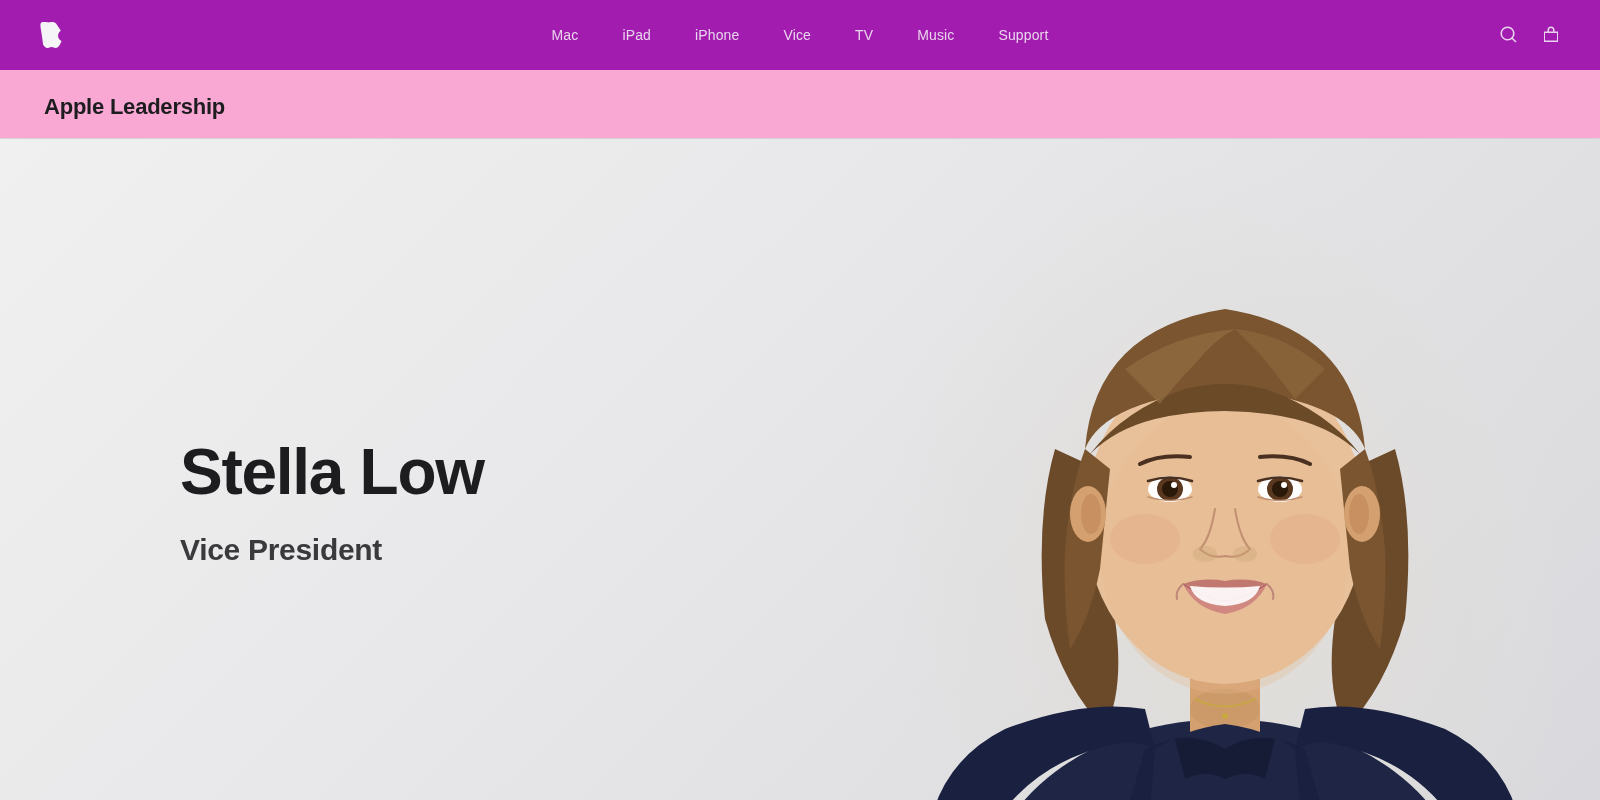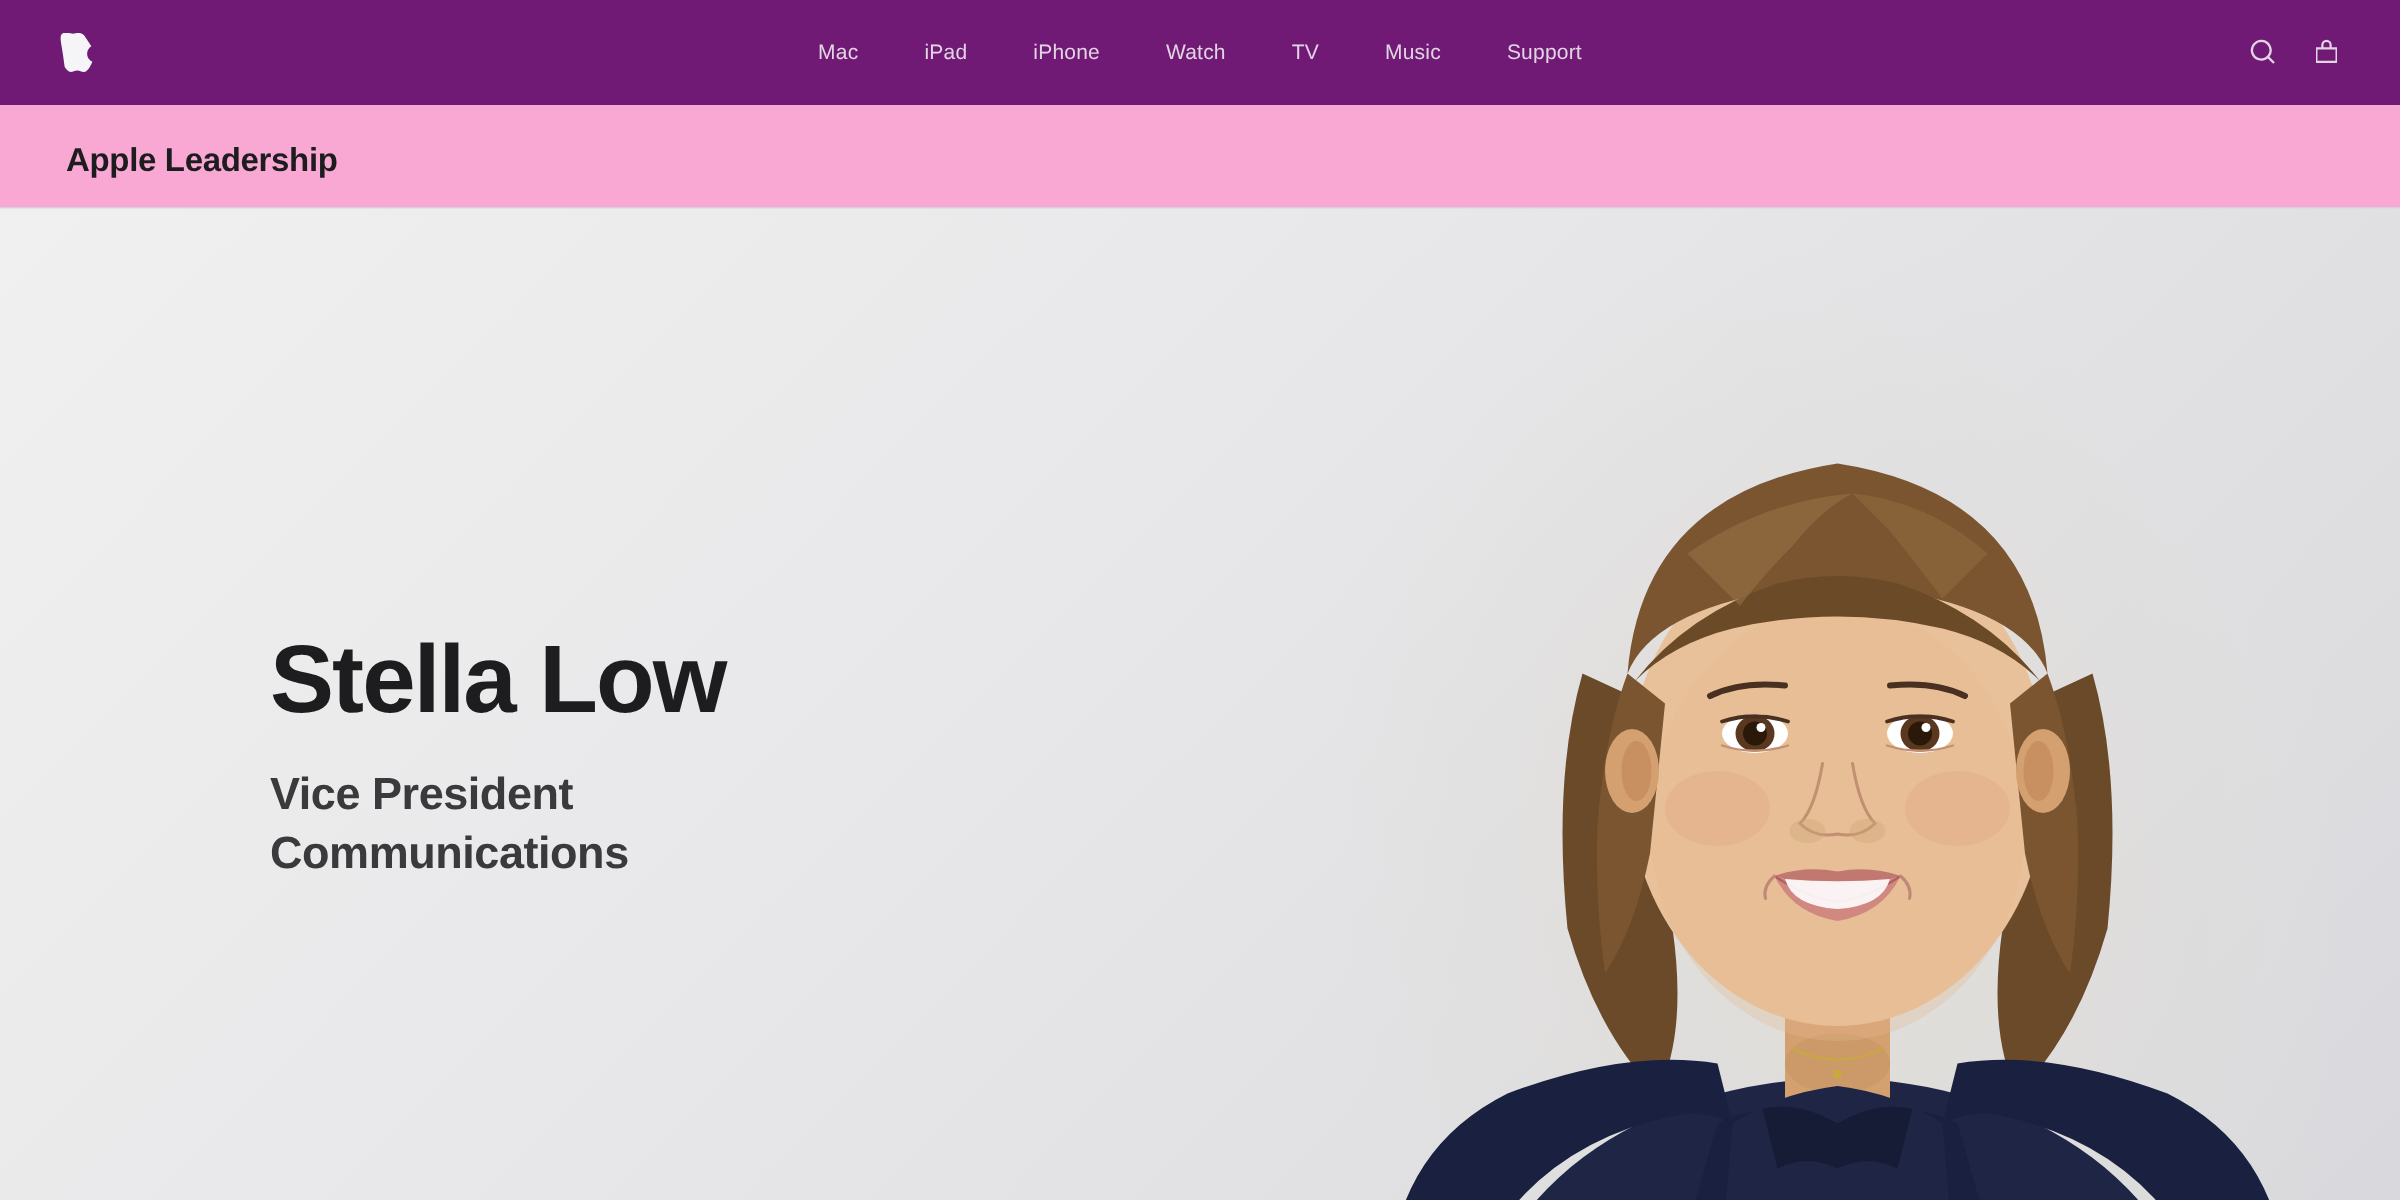--- a/index.html
+++ b/index.html
@@ -11,21 +11,21 @@
     body {
       font-family: -apple-system, BlinkMacSystemFont, "SF Pro Display", "SF Pro Text", "Helvetica Neue", Arial, sans-serif;
       background: #f5f5f7;
       width: 1600px;
       min-height: 800px;
       overflow-x: hidden;
     }
 
     
     nav {
-      background: #701a75;
+      background: #a21caf;
       height: 70px;
       display: flex;
       align-items: center;
       justify-content: space-between;
       padding: 0 40px;
       position: relative;
       z-index: 10;
     }
 
     .nav-logo {
@@ -180,21 +180,21 @@
     <li>
       <a href="#">Mac</a>
     </li>
     <li>
       <a href="#">iPad</a>
     </li>
     <li>
       <a href="#">iPhone</a>
     </li>
     <li>
-      <a href="#">Watch</a>
+      <a href="#">Vice</a>
     </li>
     <li>
       <a href="#">TV</a>
     </li>
     <li>
       <a href="#">Music</a>
     </li>
     <li>
       <a href="#">Support</a>
     </li>
@@ -216,21 +216,20 @@
 
 <div class="page-header">
   <h1>Apple Leadership</h1>
 </div>
 
 <div class="hero">
   <div class="hero-content">
     <div class="hero-name">Stella Low</div>
     <div class="hero-title">
       <span>Vice President</span><br>
-      <span>Communications</span>
     </div>
   </div>
 
   <div class="hero-image-area">
     <div class="portrait-container">
       <div class="portrait-bg"></div>
       <div class="portrait-svg-container">
 
         <svg width="600" height="700" viewBox="0 0 600 700" xmlns="http://www.w3.org/2000/svg">
 

